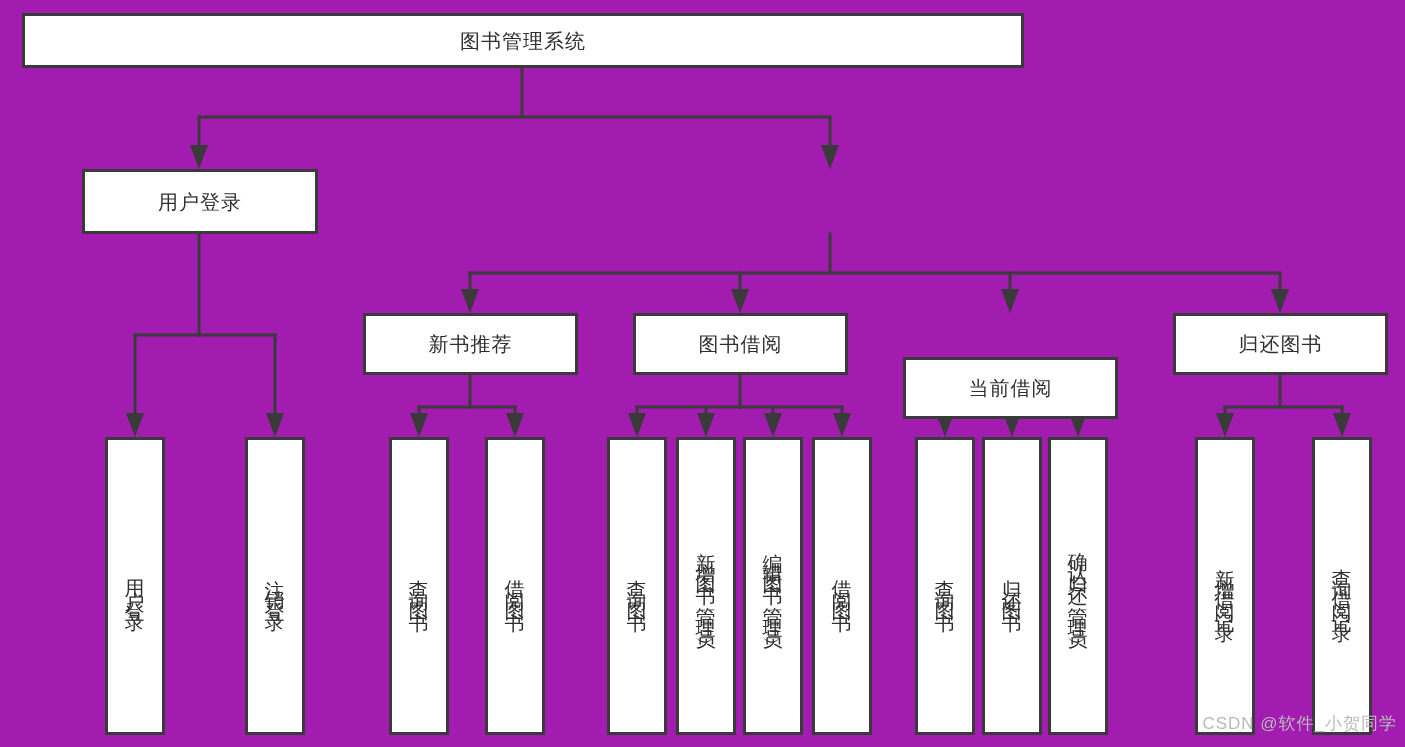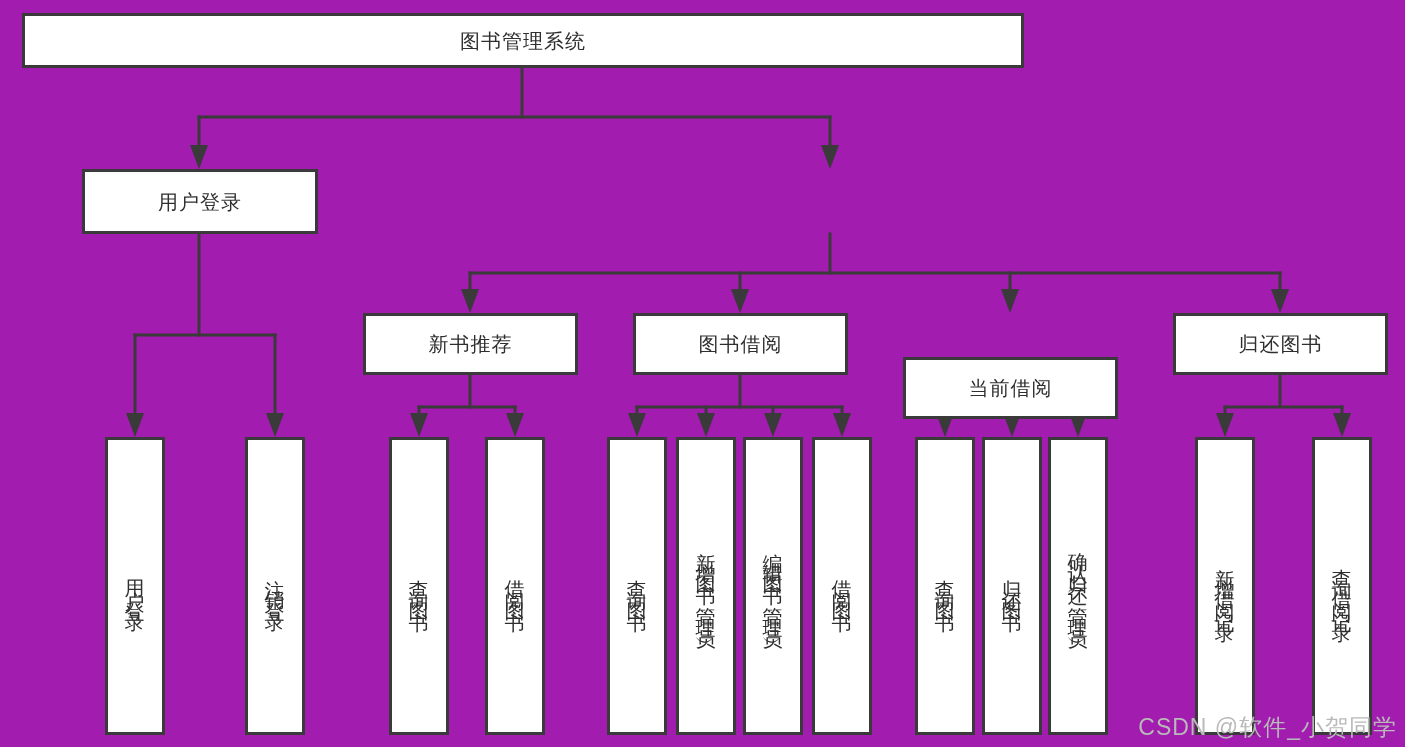--- a/index.html
+++ b/index.html
@@ -52,21 +52,21 @@
   .lf-3  { left: 389px; }  .lf-4  { left: 485px; }
   .lf-5  { left: 607px; }  .lf-6  { left: 676px; }
   .lf-7  { left: 743px; }  .lf-8  { left: 812px; }
   .lf-9  { left: 915px; }  .lf-10 { left: 982px; }
   .lf-11 { left: 1048px; }
   .lf-12 { left: 1195px; } .lf-13 { left: 1312px; }
   .watermark {
     position: absolute;
     right: 8px;
     top: 712px;
-    font-size: 23px;
+    font-size: 17px;
     color: #b9b9b9;
     letter-spacing: 1px;
     z-index: 5;
     white-space: nowrap;
   }
 </style>
 </head>
 <body>
 
 <div class="stage">

